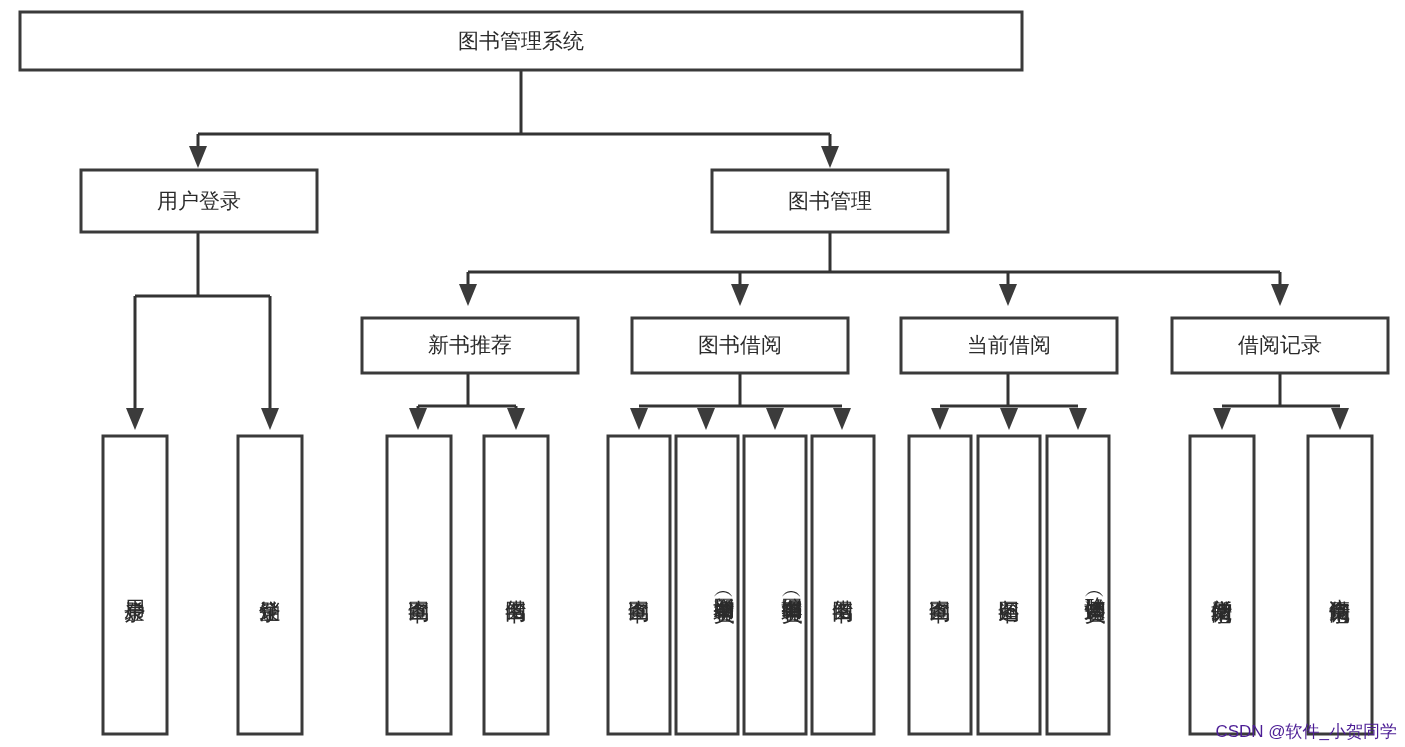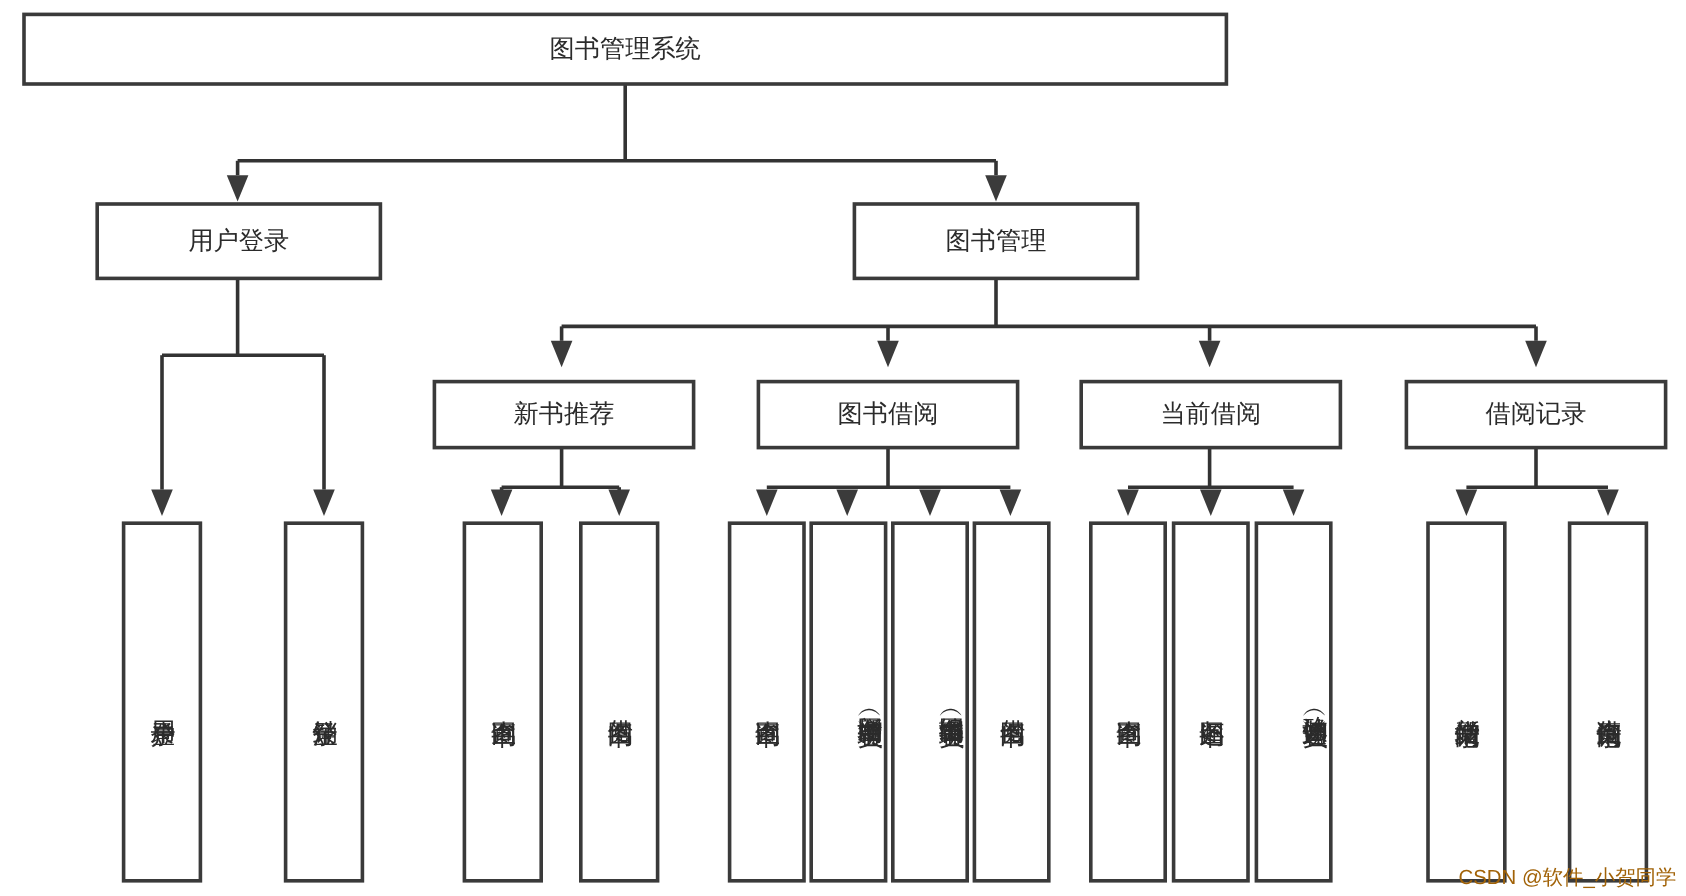--- a/index.html
+++ b/index.html
@@ -41,21 +41,21 @@
   .arrow-head {
     fill: #3b3b3b;
     stroke: none;
   }
   .watermark {
     position: absolute;
     right: 8px;
     bottom: 4px;
     font-family: "Liberation Sans", "DejaVu Sans", sans-serif;
     font-size: 17px;
-    color: #a16207;
+    color: #4c1d95;
     white-space: nowrap;
     pointer-events: none;
   }
 </style>
 </head>
 <body>
 
 <svg id="diagram" viewBox="0 0 1405 747" xmlns="http://www.w3.org/2000/svg">
 
   <defs>

